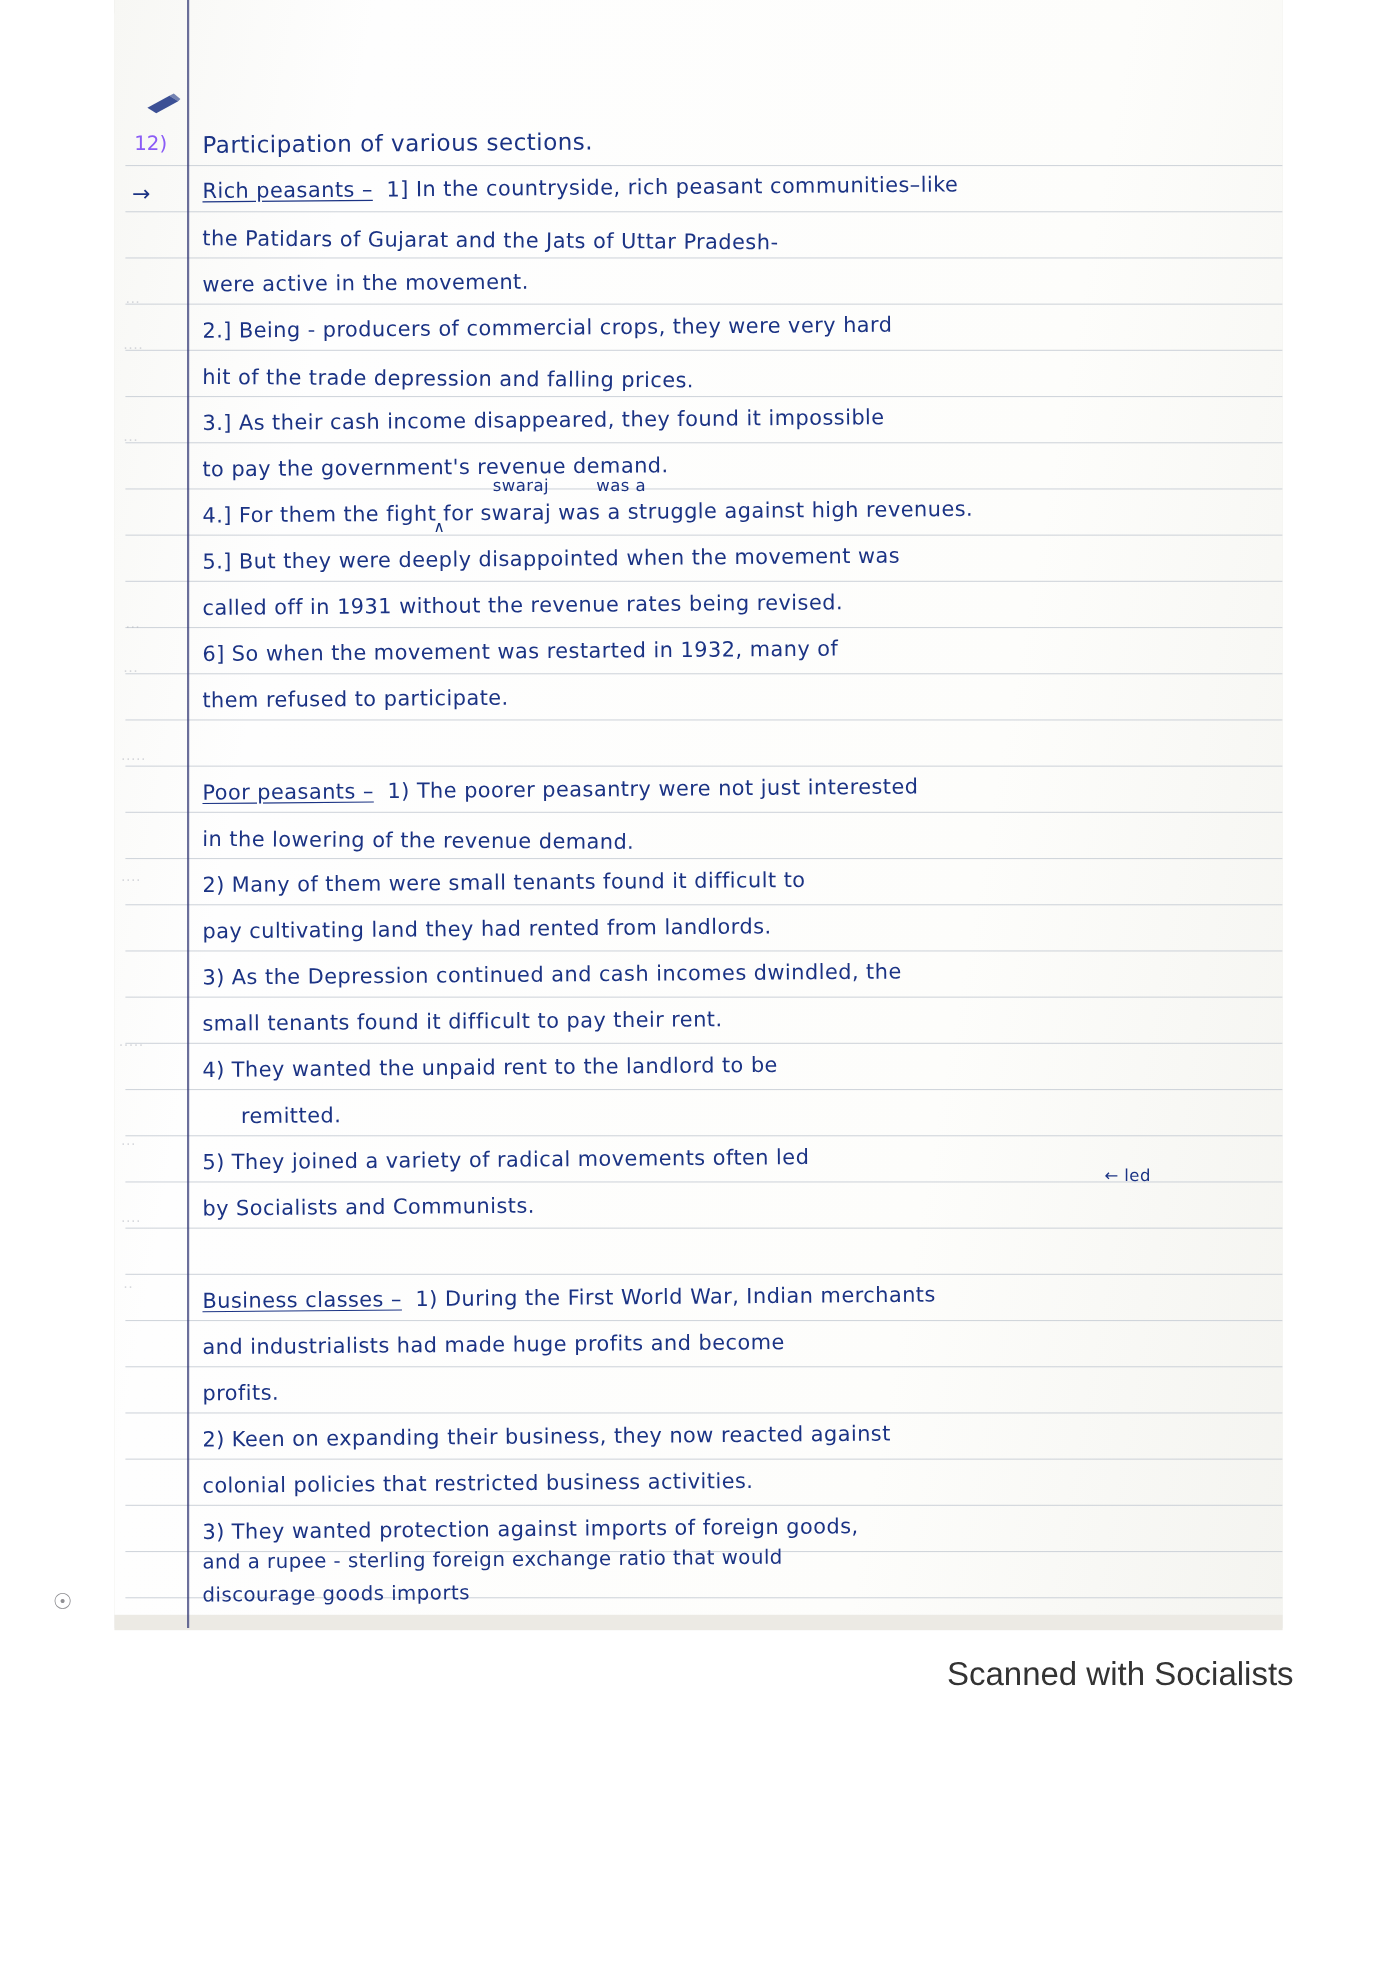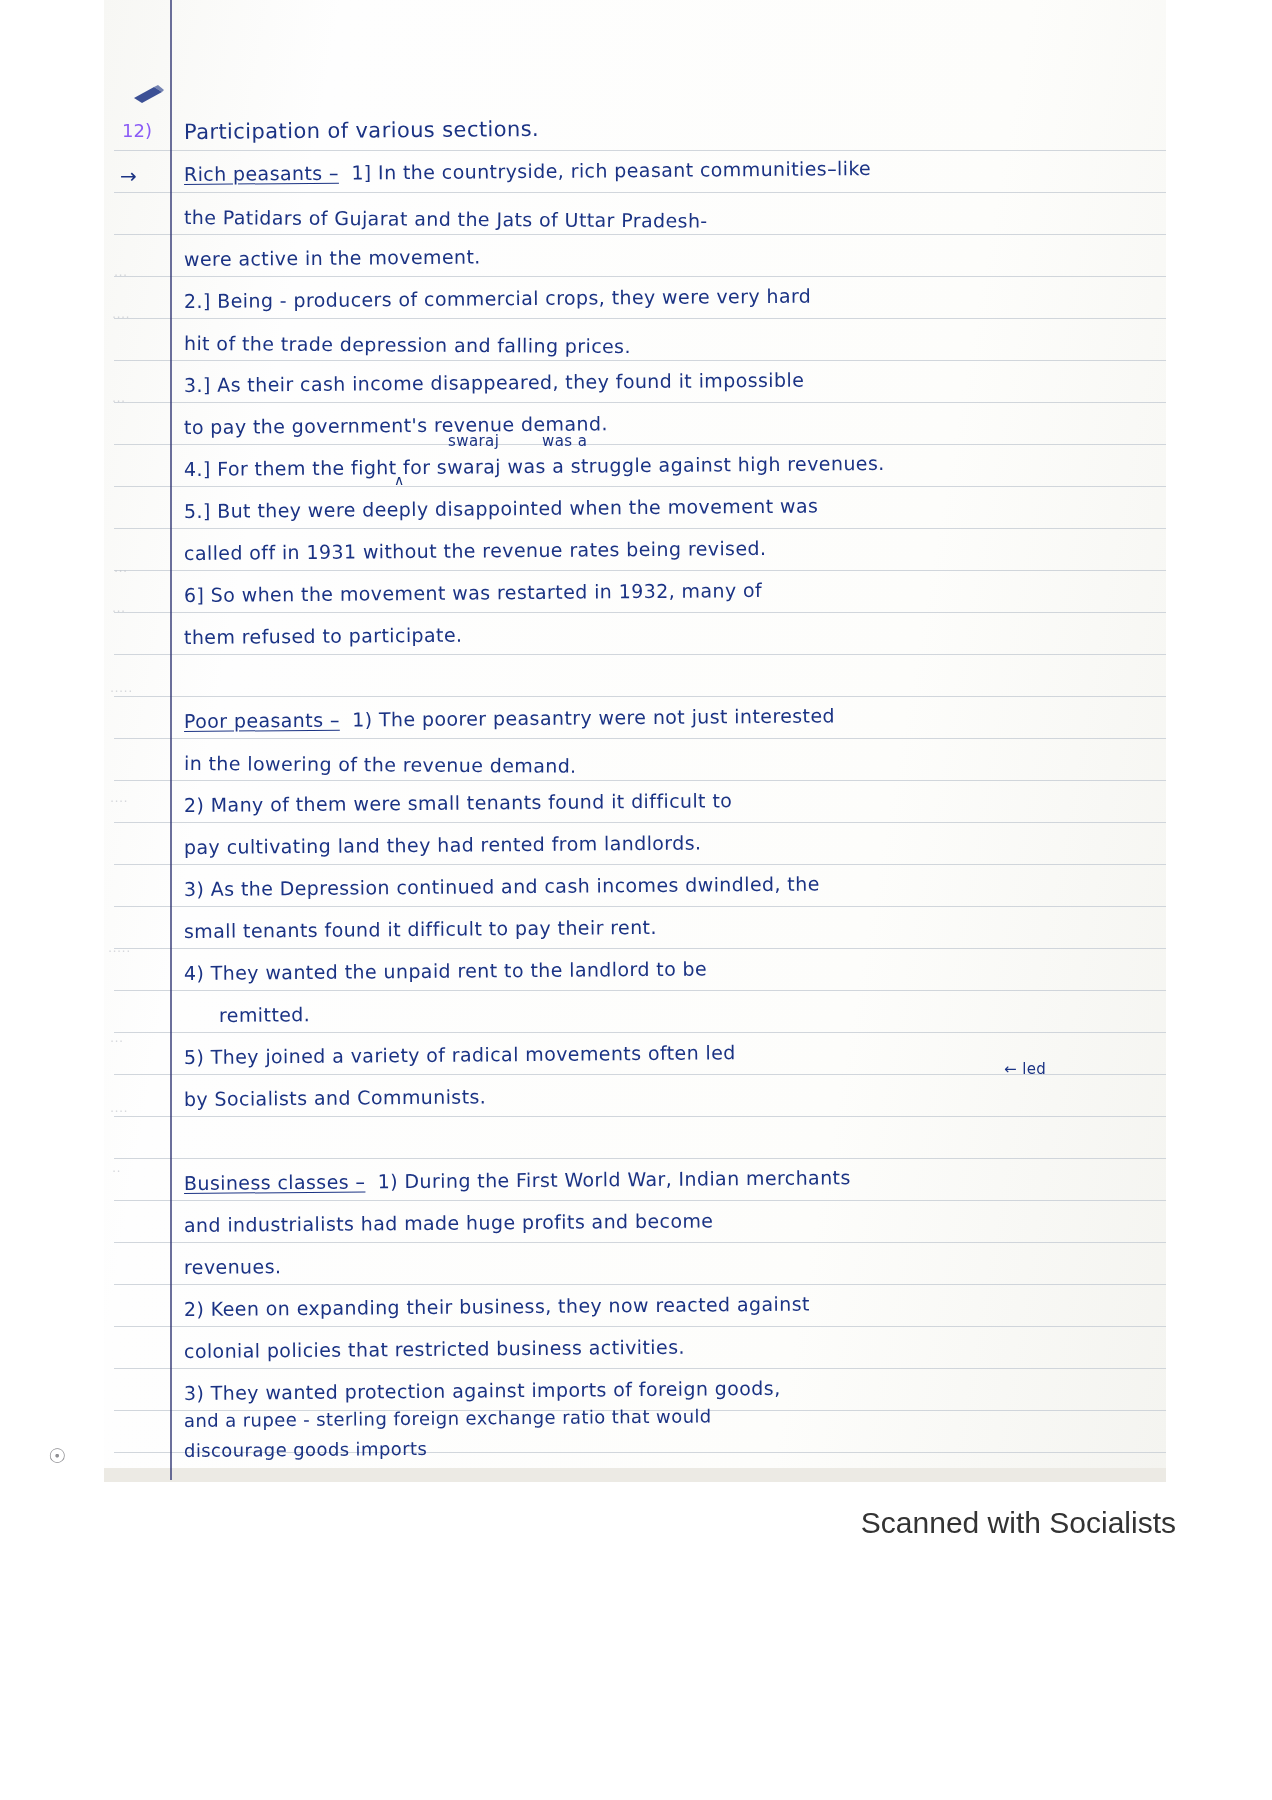--- a/index.html
+++ b/index.html
@@ -257,21 +257,21 @@
     <div class="line slant1" style="top:1004px;margin-left:35px;">remitted.</div>
     <div class="line slant1" style="top:1046px;">5) They joined a variety of radical movements often led</div>
     <div class="line small" style="top:1046px; left:900px;margin-top:14px;">← led</div>
     <div class="line slant1" style="top:1088px;">by Socialists and Communists.</div>
 
     <div class="line slant1" style="top:1172px;">
       <span class="hdr">Business classes –</span>
       <span style="margin-left:6px;">1) During the First World War, Indian merchants</span>
     </div>
     <div class="line slant1" style="top:1214px;">and industrialists had made huge profits and become</div>
-    <div class="line slant1" style="top:1256px;">revenues.</div>
+    <div class="line slant1" style="top:1256px;">profits.</div>
     <div class="line slant1" style="top:1298px;">2) Keen on expanding their business, they now reacted against</div>
     <div class="line slant1" style="top:1340px;">colonial policies that restricted business activities.</div>
     <div class="line slant1" style="top:1382px;">3) They wanted protection against imports of foreign goods,</div>
     <div class="line slant1" style="top:1410px; font-size:18px;">and a rupee - sterling foreign exchange ratio that would</div>
     <div class="line slant1" style="top:1440px; font-size:18px;">discourage goods imports</div>
 
     <div class="line ghost tiny" style="top:264px; left:10px;">...</div>
     <div class="line ghost tiny" style="top:306px; left:8px;">....</div>
     <div class="line ghost tiny" style="top:390px; left:8px;">...</div>
     <div class="line ghost tiny" style="top:560px; left:10px;">...</div>

